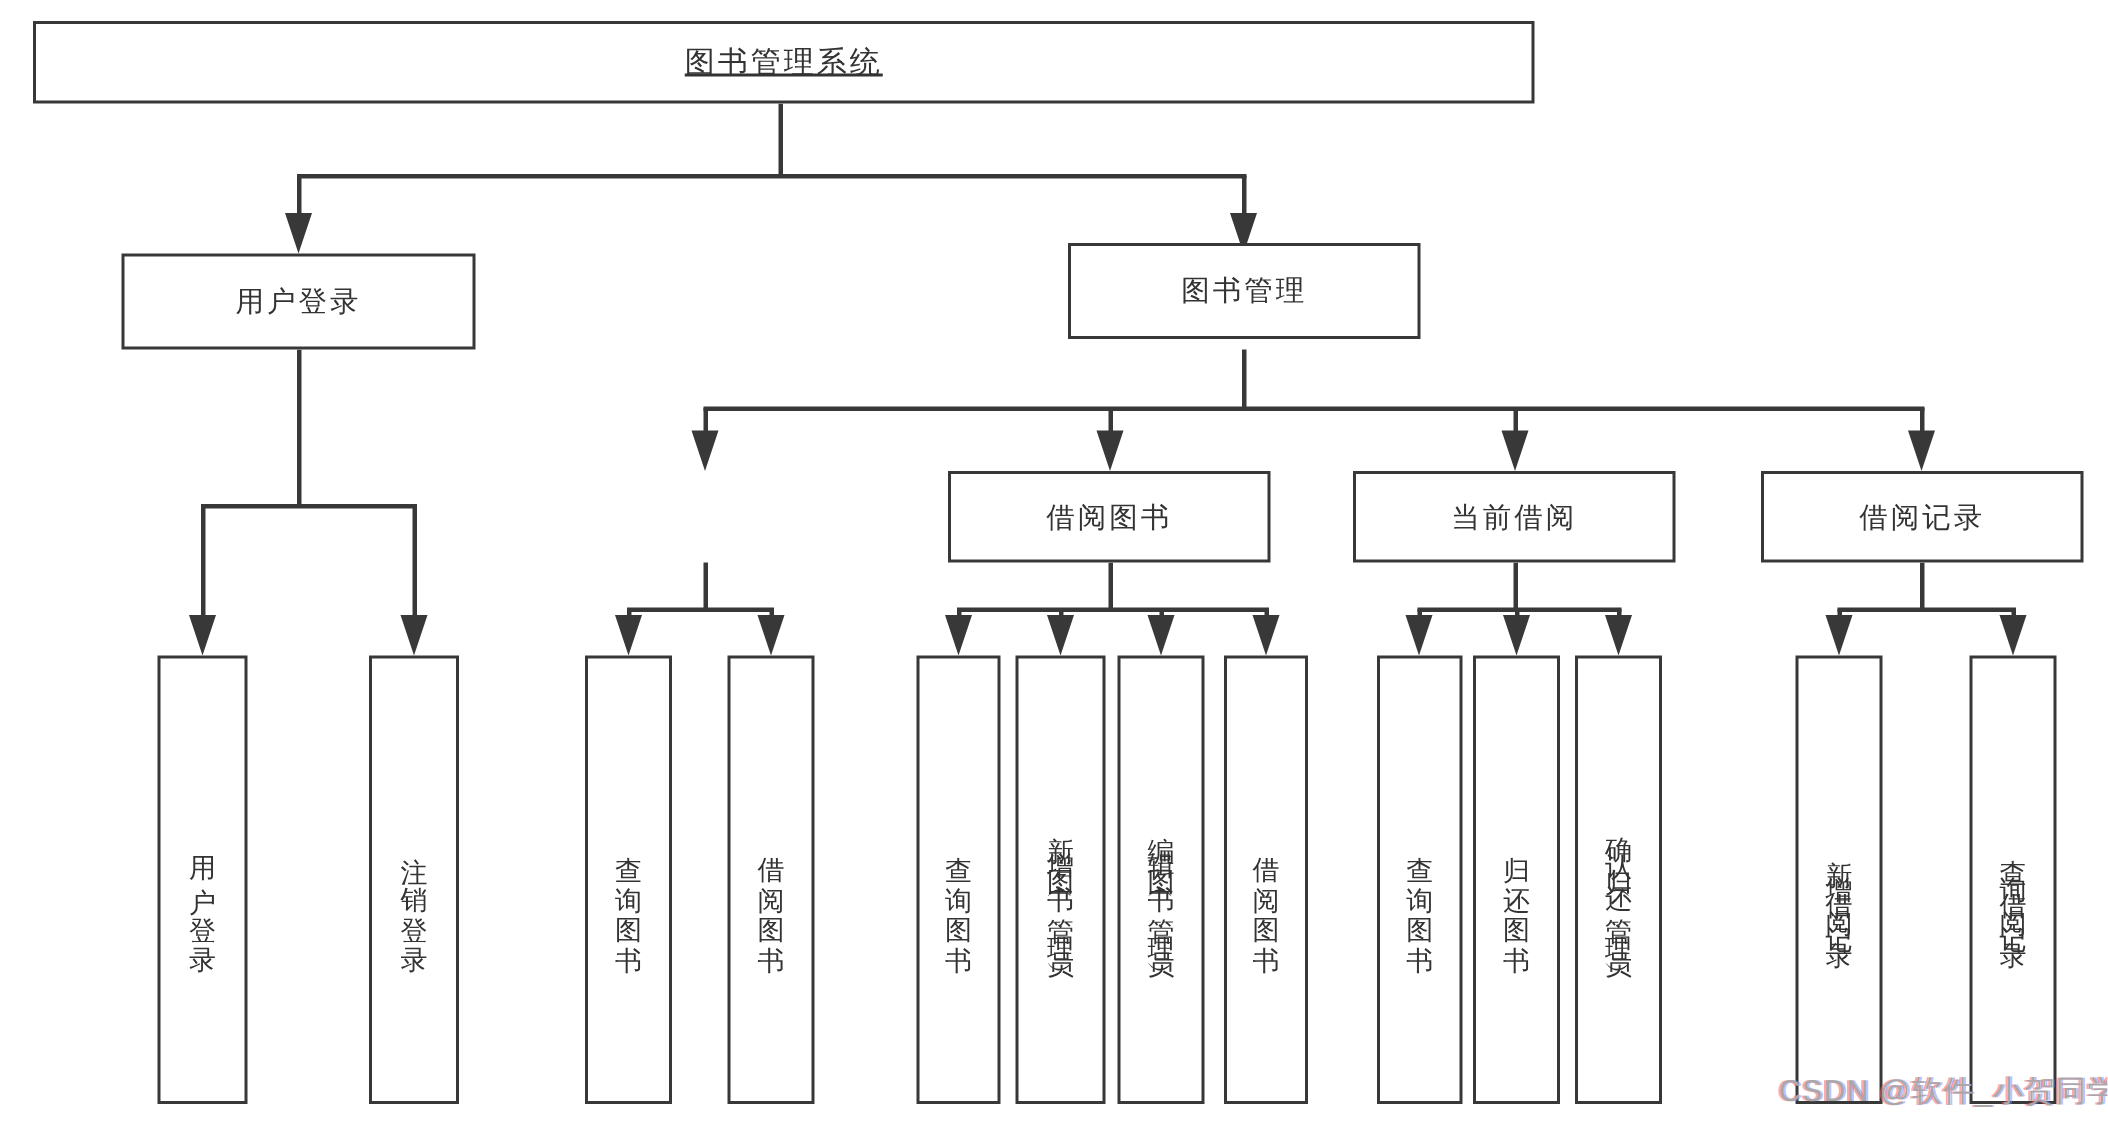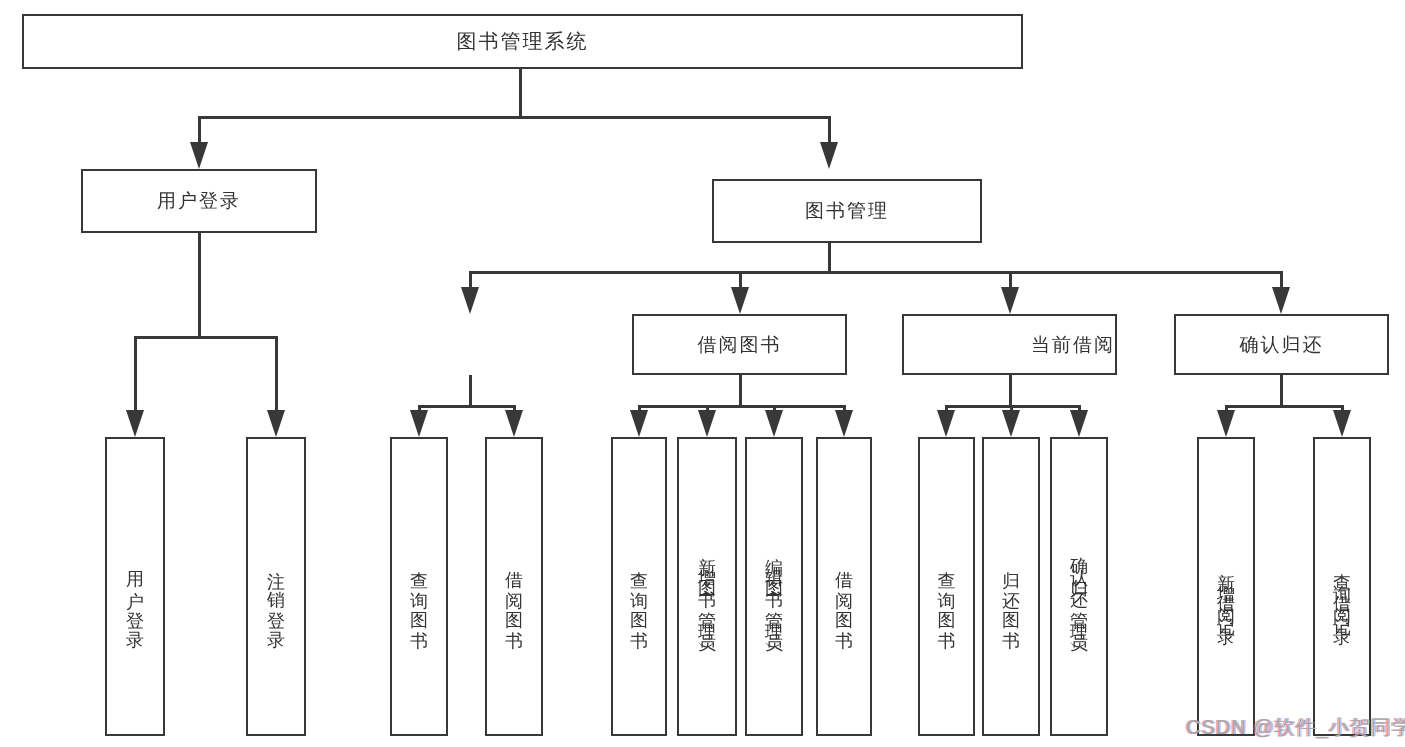--- a/index.html
+++ b/index.html
@@ -4,21 +4,21 @@
 <style>
   :root { --line:#383838; --text:#333333; --wm:#a8a8a8; }
   * { box-sizing:border-box; }
   html,body { margin:0; padding:0; background:#ffffff; }
   body { font-family:"Liberation Sans","DejaVu Sans",sans-serif; }
   #canvas { position:relative; width:1405px; height:747px; background:#ffffff; overflow:hidden; }
 
   .box { position:absolute; background:#ffffff; border:2px solid var(--line);
          color:var(--text); display:flex; align-items:center; justify-content:center; }
   .hbox .lbl { font-size:19px; letter-spacing:2px; white-space:nowrap; }
-  .root .lbl { font-size:20px; }
+  .root .lbl { font-size:20px;text-decoration:underline; }
   .vbox .lbl { writing-mode:vertical-rl; text-orientation:mixed;
                font-size:18px; line-height:1; letter-spacing:20px; margin-top:20px; }
   .vbox.long .lbl { letter-spacing:11px; margin-top:11px; }
 
   .vline { position:absolute; width:3px; background:var(--line); }
   .hline { position:absolute; height:3px; background:var(--line); }
   .arrow { position:absolute; width:0; height:0;
            border-left:9px solid transparent; border-right:9px solid transparent;
            border-top:27px solid var(--line); }
 
@@ -86,32 +86,32 @@
       <div class="arrow" style="left: 1333px; top: 410px;"></div>
     </div>
 
   <div class="box hbox root" style="left:22px; top:14px; width:1001px; height:55px;">
     <span class="lbl">图书管理系统</span>
   </div>
 
   <div class="box hbox" style="left:81px; top:169px; width:236px; height:64px;">
     <span class="lbl">用户登录</span>
   </div>
-  <div class="box hbox" style="left:712px; top:179px; width:270px; height:64px;">
+  <div class="box hbox" style="left:712px; top:162px; width:235px; height:64px;">
     <span class="lbl">图书管理</span>
   </div>
 
   <div class="box hbox" style="left:632px; top:314px; width:215px; height:61px;">
     <span class="lbl">借阅图书</span>
   </div>
-  <div class="box hbox" style="left:902px; top:314px; width:215px; height:61px;justify-content:flex-end;">
+  <div class="box hbox" style="left:902px; top:314px; width:215px; height:61px;">
     <span class="lbl">当前借阅</span>
   </div>
   <div class="box hbox" style="left:1174px; top:314px; width:215px; height:61px;">
-    <span class="lbl">确认归还</span>
+    <span class="lbl">借阅记录</span>
   </div>
 
   <div class="box vbox" style="left:105px; top:437px; width:60px; height:299px;">
     <span class="lbl">用户登录</span>
   </div>
   <div class="box vbox" style="left:246px; top:437px; width:60px; height:299px;">
     <span class="lbl">注销登录</span>
   </div>
 
   <div class="box vbox" style="left:390px; top:437px; width:58px; height:299px;">

